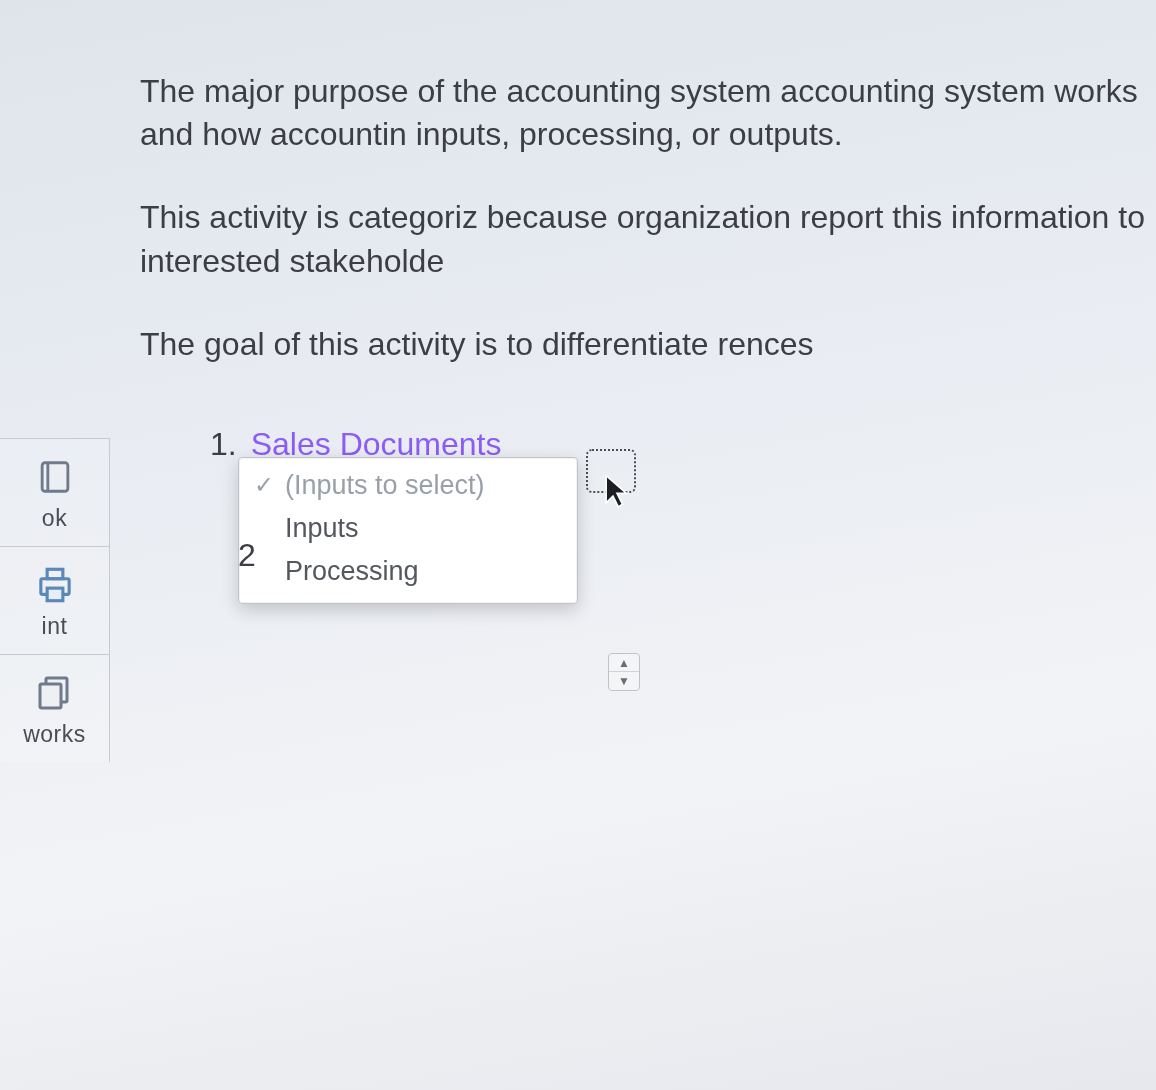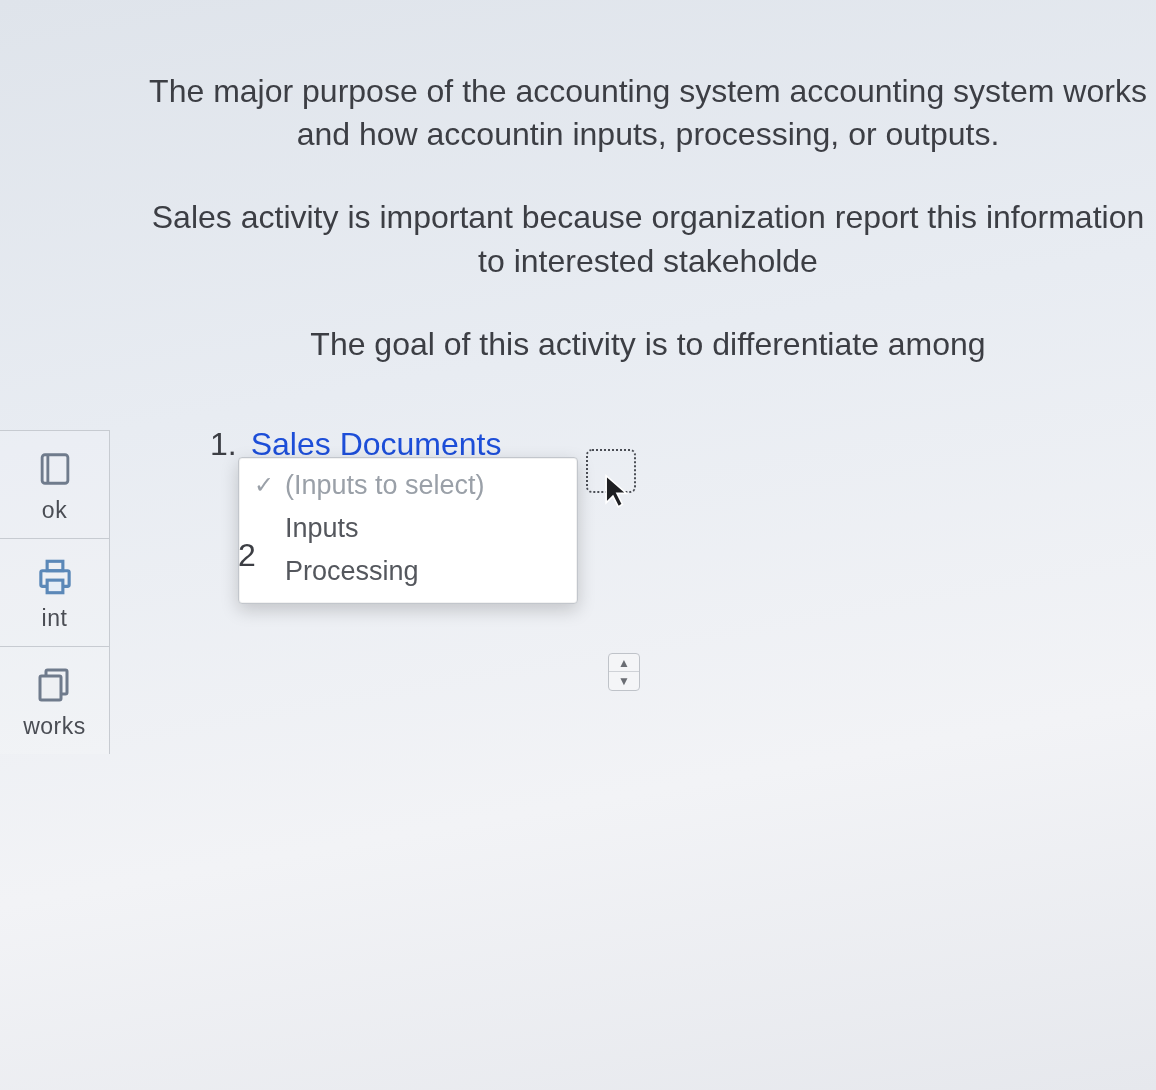--- a/index.html
+++ b/index.html
@@ -15,21 +15,21 @@
     .viewport {
       width: 1156px;
       height: 1090px;
       position: relative;
       filter: blur(0.4px);
     }
 
     .sidebar {
       position: absolute;
       left: 0;
-      top: 0;
+      top: 8px;
       bottom: 0;
       width: 110px;
       display: flex;
       flex-direction: column;
       gap: 0;
     }
     .sidebar-cell {
       border-top: 1px solid #c7cbd1;
       border-right: 1px solid #c7cbd1;
       padding: 18px 0 14px;
@@ -44,31 +44,30 @@
     .sidebar-cell .icon { width: 46px; height: 40px; display: flex; align-items: center; justify-content: center; }
     .sidebar-cell .label { font-size: 23px; color: #4a4d54; letter-spacing: 0.5px; }
 
     .content {
       position: absolute;
       left: 140px;
       top: 70px;
       right: 0;
       bottom: 0;
       padding-right: 0;
-      text-align: center;
     }
     .para { font-size: 32px; line-height: 1.35; color: #3c3e44; margin-bottom: 40px; font-weight: 400; }
     .para.goal { margin-bottom: 44px; }
     .instructions-label { font-weight: 700; }
     .instructions-text { font-style: italic; }
 
     .question-block { margin-top: 60px; margin-left: 70px; }
     .q-line { display: flex; align-items: baseline; gap: 14px; }
     .q-num { font-size: 32px; color: #3c3e44; }
-    .q-title { font-size: 32px; color: #1d4ed8; }
+    .q-title { font-size: 32px; color: #8b5cf6; }
 
     .dropdown-wrap { position: relative; margin-top: -6px; margin-left: 28px; }
     .dropdown-panel {
       width: 340px;
       background: #ffffff;
       border: 1px solid #c2c6cc;
       border-radius: 4px;
       box-shadow: 0 6px 18px rgba(0,0,0,0.18), 0 0 0 1px rgba(0,0,0,0.05) inset;
       padding: 6px 0 10px;
     }
@@ -158,22 +157,22 @@
             <rect x="8" y="4" width="14" height="16" rx="1" fill="none" stroke="#6f7b8c" stroke-width="2"></rect>
             <rect x="4" y="8" width="14" height="16" rx="1" fill="#eef0f3" stroke="#6f7b8c" stroke-width="2"></rect>
           </svg>
       </span>
       <span class="label">works</span>
     </div>
   </div>
 
   <div class="content">
     <p class="para">The major purpose of the accounting system accounting system works and how accountin inputs, processing, or outputs.</p>
-    <p class="para">Sales activity is important because organization report this information to interested stakeholde</p>
-    <p class="para goal">The goal of this activity is to differentiate among</p>
+    <p class="para">This activity is categoriz because organization report this information to interested stakeholde</p>
+    <p class="para goal">The goal of this activity is to differentiate rences</p>
 
     <div class="question-block">
       <div class="q-line">
         <span class="q-num">1.</span>
         <span class="q-title">Sales Documents</span>
       </div>
 
       <div class="dropdown-wrap">
         <span class="num2">2</span>
         <div class="dotfocus"></div>

